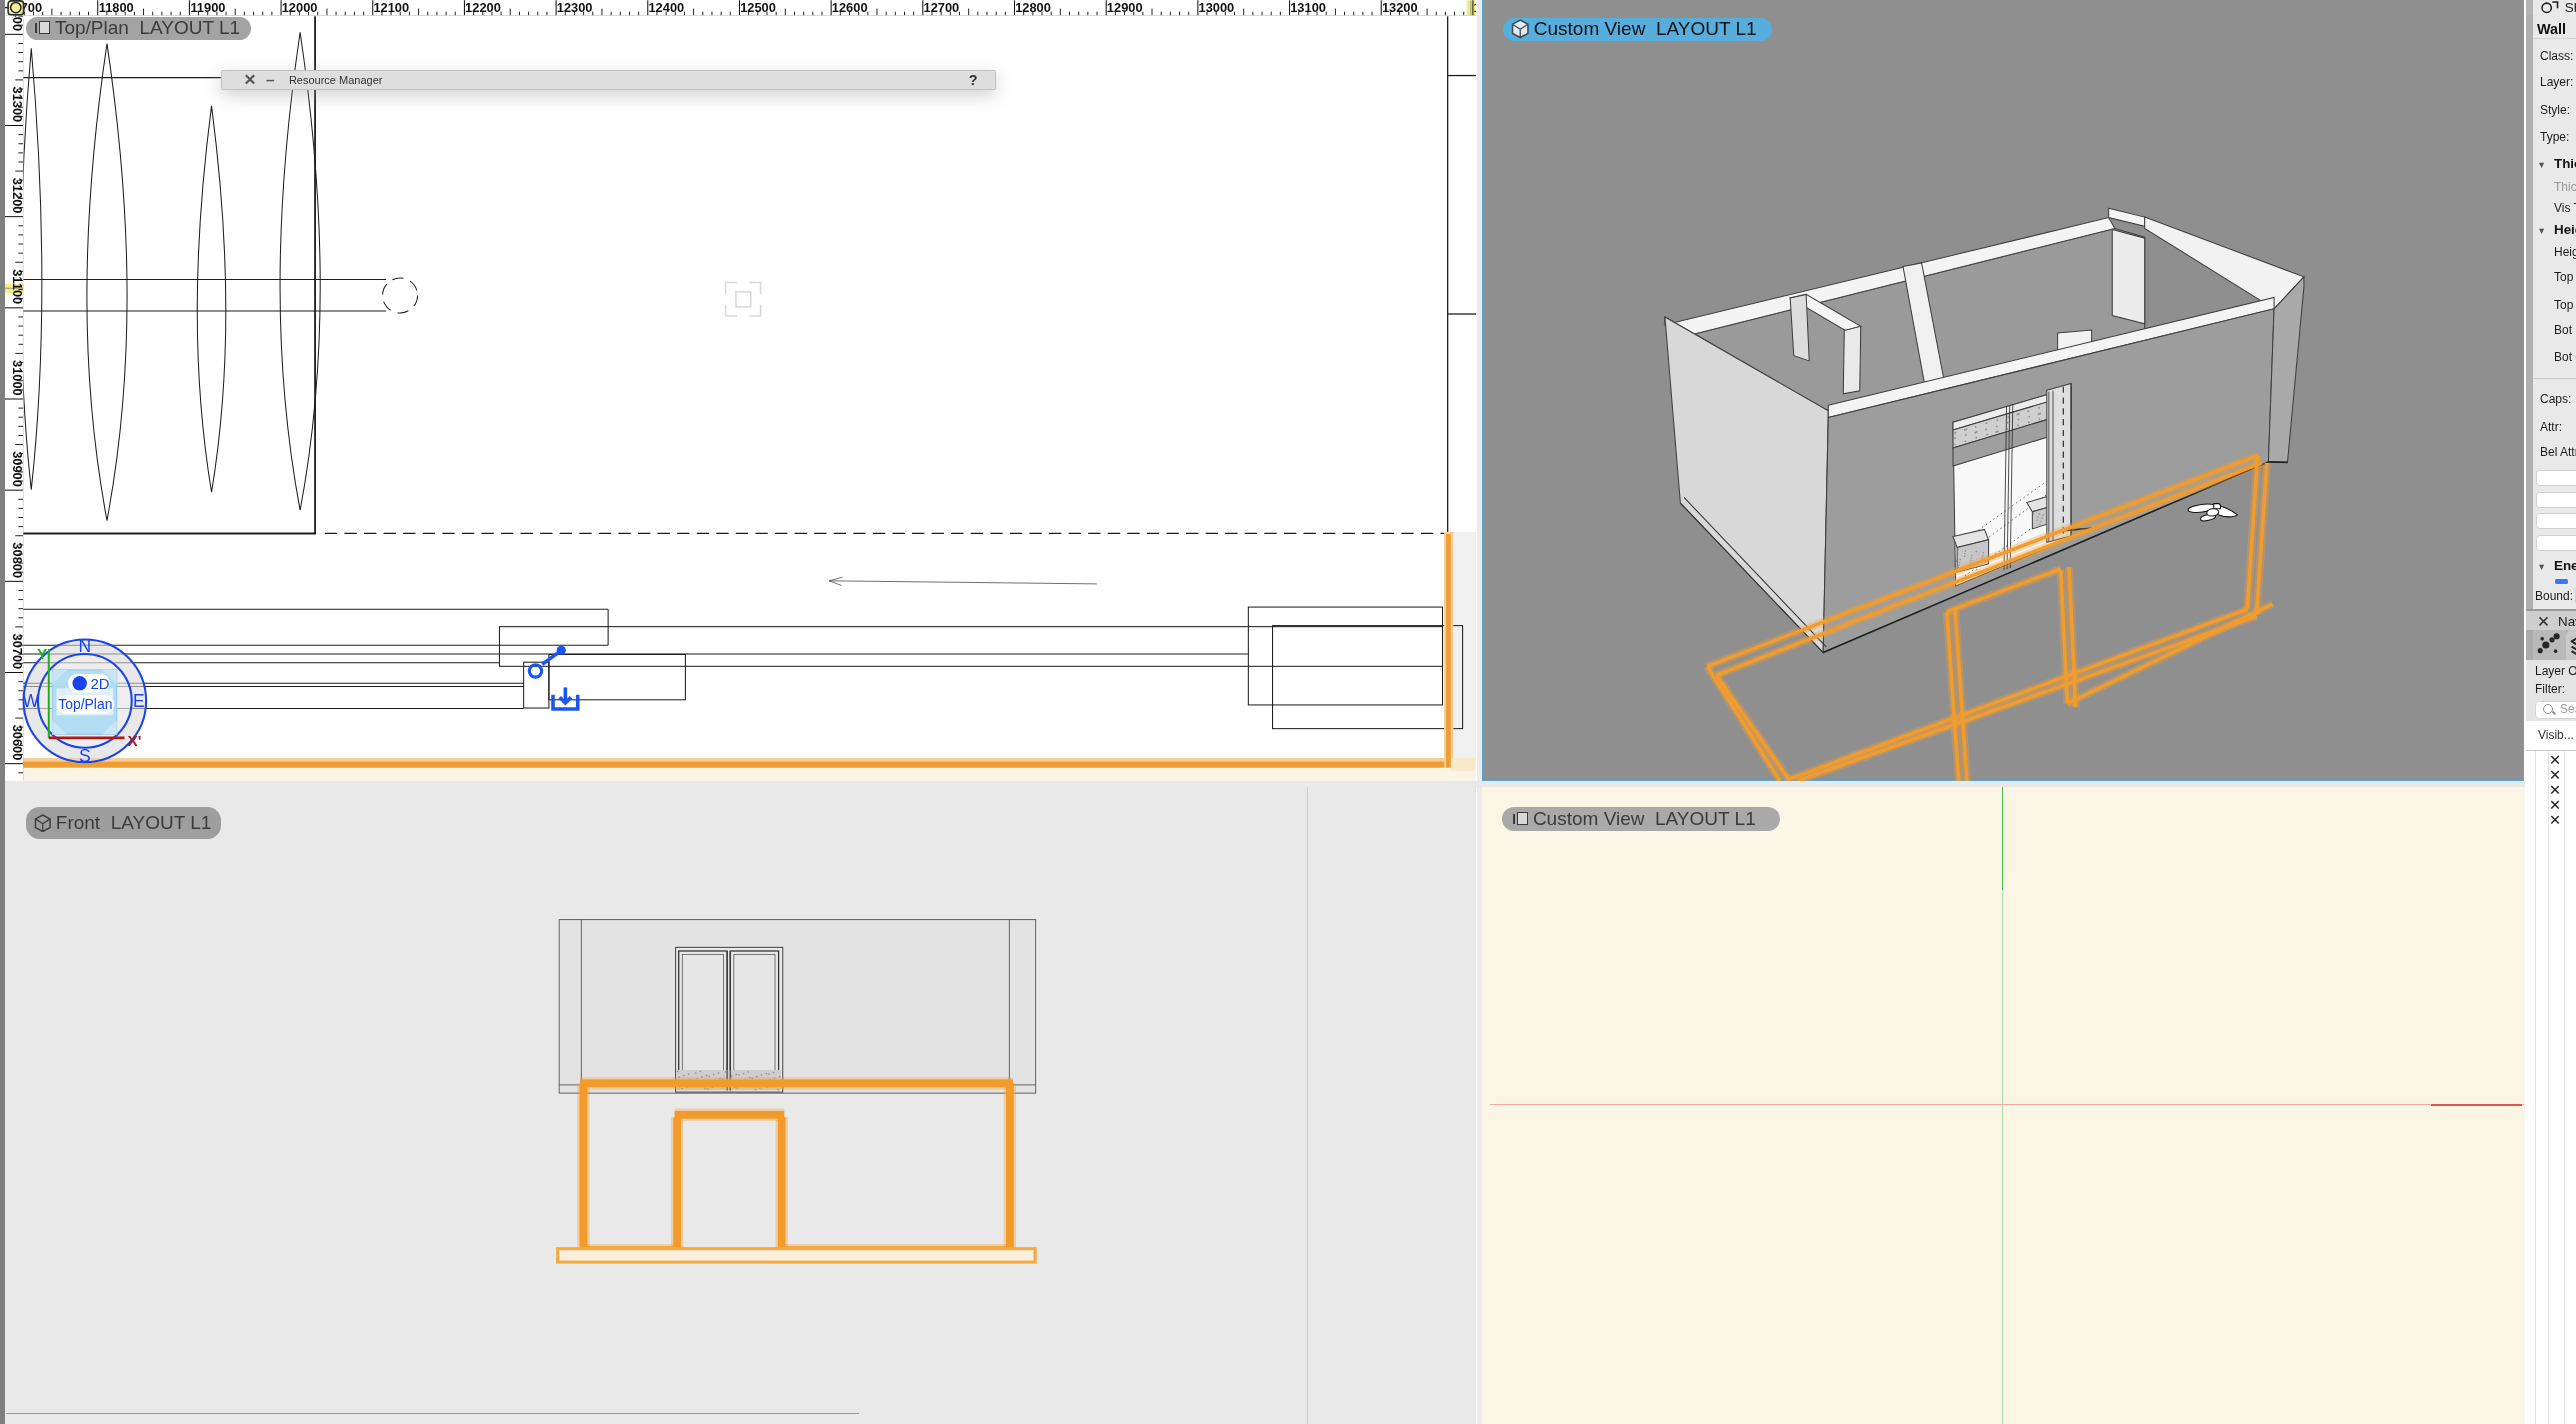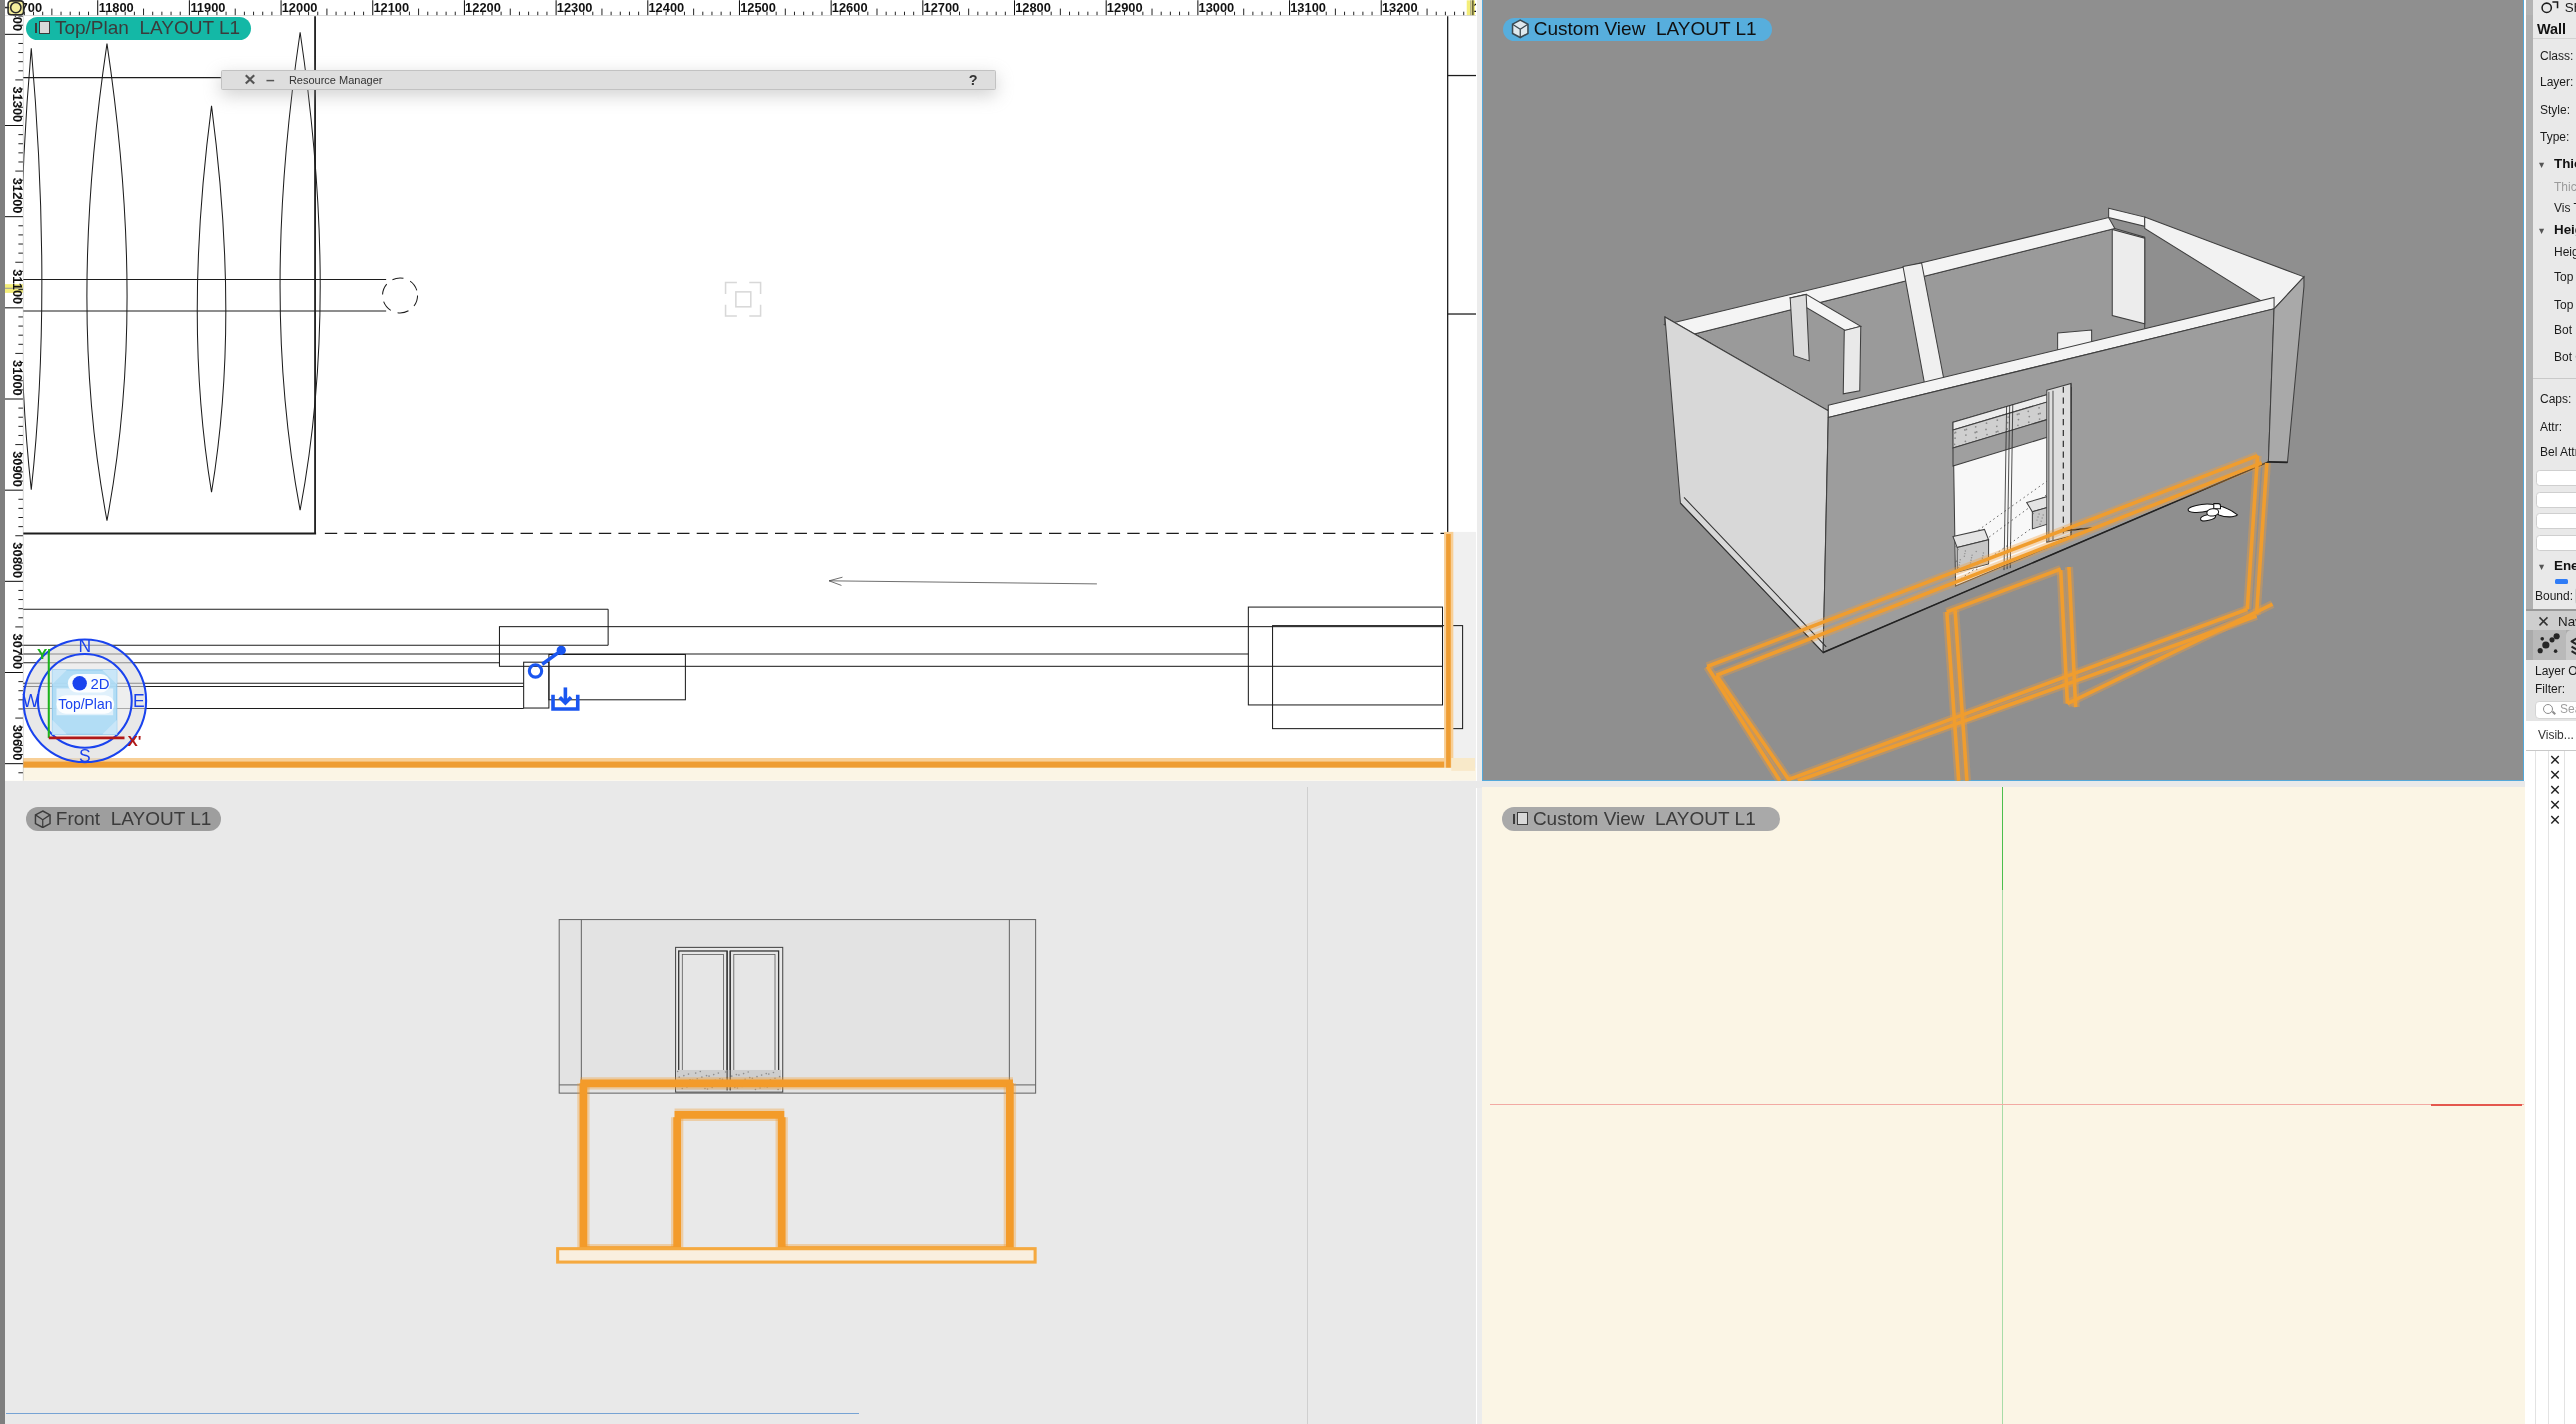--- a/index.html
+++ b/index.html
@@ -391,21 +391,21 @@
 <circle cx="145" cy="1326" r="14" fill="#1a43ee"></circle>
 <text x="166" y="1337" font-size="29" fill="#1a43ee">2D</text>
 <rect x="100" y="1349" width="112" height="36" rx="18" fill="#ffffff" fill-opacity="0.9"></rect>
 <text x="156" y="1376" font-size="27" fill="#1a43ee" text-anchor="middle">Top/Plan</text>
 <line x1="85" y1="1264" x2="85" y2="1432" stroke="#1db31d" stroke-width="4"></line>
 <text x="62" y="1278" font-size="30" font-weight="bold" fill="#1db31d">Y'</text>
 <line x1="85" y1="1432" x2="232" y2="1432" stroke="#b01818" stroke-width="5"></line>
 <text x="238" y="1447" font-size="30" font-weight="bold" fill="#b01818">X'</text>
 </g>
 </svg>
-<div class="pill" style="left:26px;top:16.5px;width:225px;height:23px;background:#14b8a6;">
+<div class="pill" style="left:26px;top:16.5px;width:225px;height:23px;background:#a3a3a3;">
   <span style="margin-left:9.3px;width:15.5px;height:13.4px;position:relative;display:inline-block;">
     <span style="position:absolute;left:0;top:1.5px;width:1.5px;height:10.3px;background:#3b3b3b;"></span>
     <span style="position:absolute;left:3.6px;top:0;width:11.3px;height:12.4px;border:1.5px solid #3b3b3b;background:#d9d9d9;box-sizing:border-box;"></span>
   </span>
   <span style="margin-left:4.1px;">Top/Plan&nbsp;&nbsp;LAYOUT L1</span>
 </div>
 <div class="abs" style="left:221px;top:70px;width:775px;height:20px;background:#dedede;border:0.5px solid #c2c2c2;border-radius:1.5px;box-sizing:border-box;box-shadow:0 5.2px 17.5px rgba(150,150,150,0.45);display:flex;align-items:center;">
   <span style="margin-left:21.6px;color:#555;font-size:15.5px;font-weight:bold;">✕</span>
   <span style="margin-left:9.3px;color:#555;font-size:15.5px;font-weight:bold;">–</span>
   <span style="margin-left:14.4px;color:#333;font-size:11px;text-align:right;">Resource Manager</span>
@@ -685,21 +685,21 @@
         <line x1="1951" y1="575" x2="1951" y2="899"></line>
         <line x1="1130" y1="899" x2="1310" y2="899"></line>
         <line x1="1513" y1="899" x2="1951" y2="899"></line>
         <line x1="1305" y1="641" x2="1305" y2="899"></line>
         <line x1="1508" y1="641" x2="1508" y2="899"></line>
         <line x1="1300" y1="636" x2="1513" y2="636"></line>
       </g>
 <rect x="1073" y="896" width="927" height="26" fill="#f9efdf" stroke="#f5a93f" stroke-width="6"></rect>
 </g>
 </svg>
-<div class="pill" style="left:26px;top:807px;width:195px;height:24px;background:#9e9e9e;">
+<div class="pill" style="left:26px;top:807px;width:195px;height:32px;background:#9e9e9e;">
   <svg style="margin-left:8.2px;" width="17.5" height="18.5" viewBox="0 0 36 38">
     <path d="M18 2 L33 10 L33 28 L18 36 L3 28 L3 10 Z" fill="none" stroke="#3b3b3b" stroke-width="3"></path>
     <path d="M18 20 L33 10 M18 20 L3 10 M18 20 L18 36" stroke="#3b3b3b" stroke-width="2.5" fill="none"></path>
   </svg>
   <span style="margin-left:4.1px;">Front&nbsp;&nbsp;LAYOUT L1</span>
 </div>
 
 <div class="abs" style="left:2002px;top:787px;width:1px;height:637px;background:#a8dca8;"></div>
 <div class="abs" style="left:2002px;top:787px;width:1px;height:103px;background:#4cbf4c;"></div>
 <div class="abs" style="left:1490px;top:1104px;width:1034px;height:1px;background:#f2aaa3;"></div>

